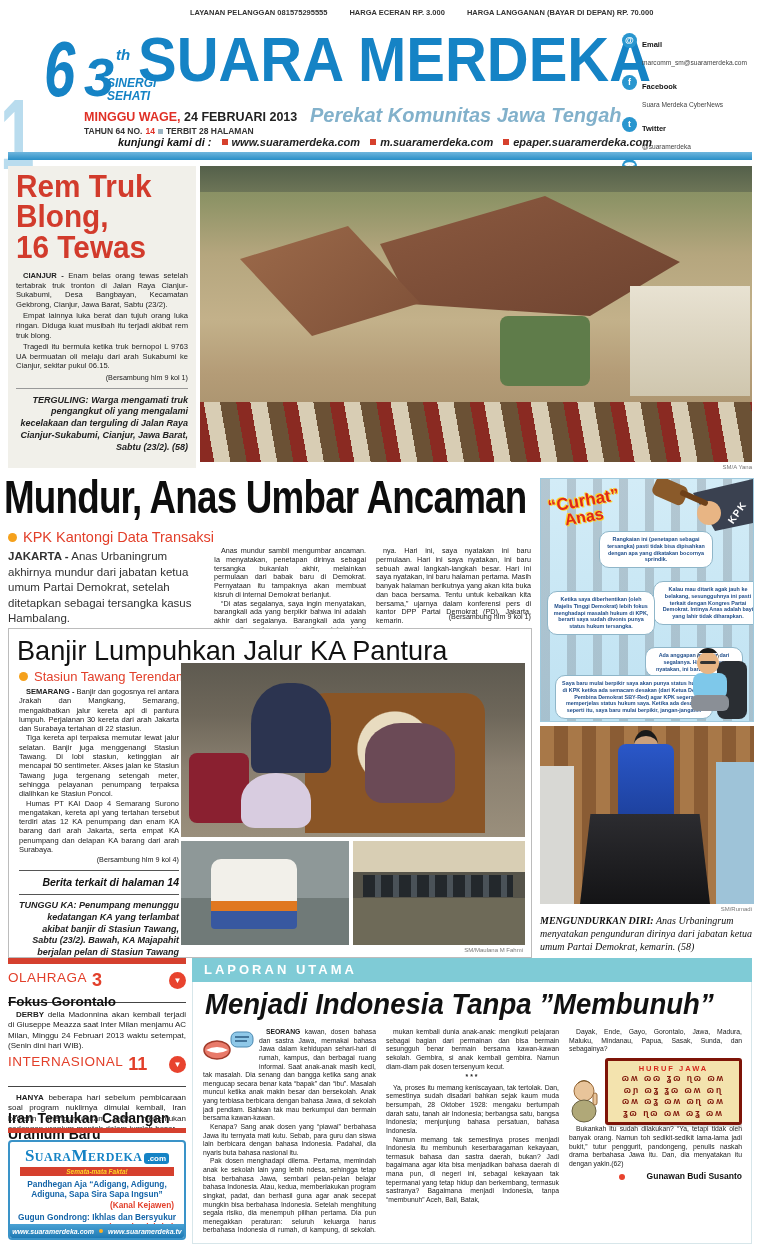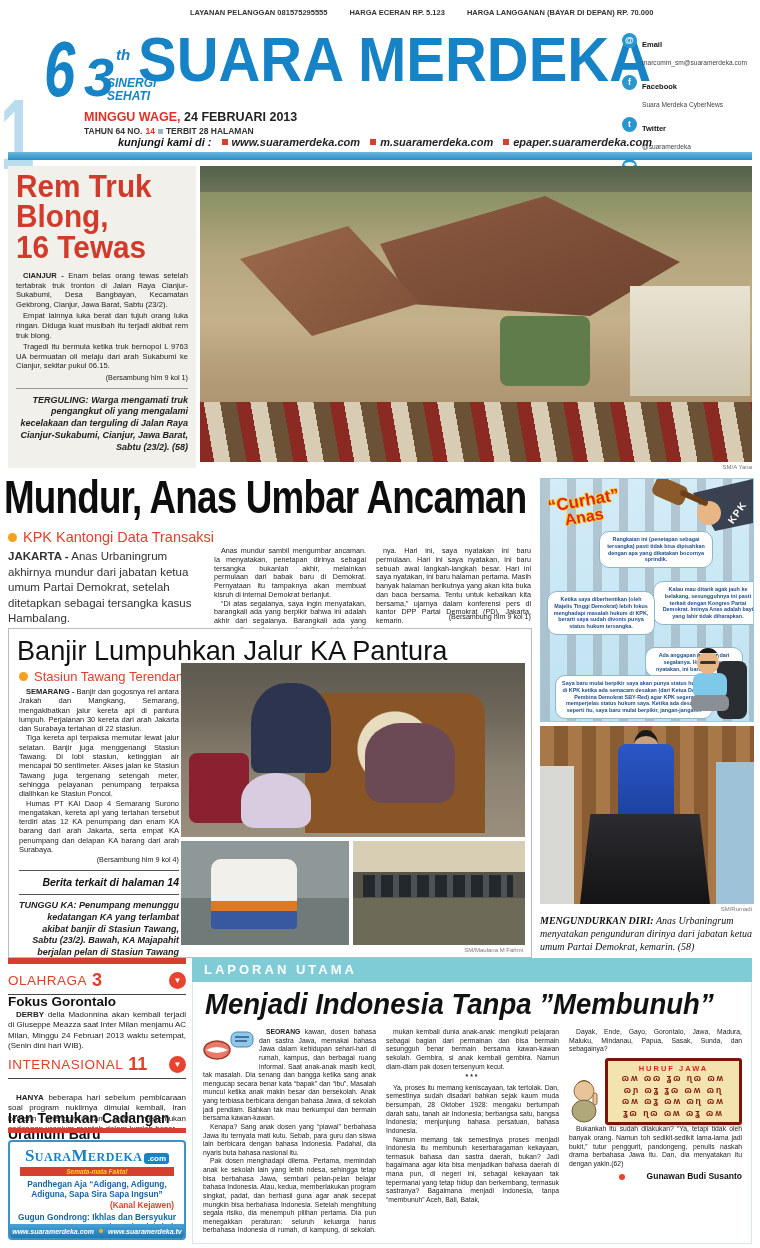--- a/index.html
+++ b/index.html
@@ -128,21 +128,21 @@
   .fl-photo-b1{position:absolute;left:172px;top:212px;width:168px;height:104px;
       background:linear-gradient(#8e9898 0 55%,#707a78 55% 100%);}
   .fb1-train{position:absolute;left:30px;top:18px;width:86px;height:70px;background:linear-gradient(#f2f0ea 0 60%,#e07820 60% 75%,#3858a0 75% 100%);border-radius:10px 10px 4px 4px;}
   .fl-photo-b2{position:absolute;left:344px;top:212px;width:172px;height:104px;
       background:linear-gradient(#d8ceb4 0 30%,#56544a 30% 55%,#6e6a58 55% 100%);}
   .fb2-seats{position:absolute;left:10px;top:34px;width:150px;height:22px;background:repeating-linear-gradient(90deg,#23282c 0 12px,#4a5258 12px 18px);}
   .credit-flood{position:absolute;right:8px;top:318px;font-size:6px;color:#777;}
 
   
   .redbar{left:8px;width:178px;height:6px;background:#d5402e;}
-  .sec-head{left:8px;width:178px;display:flex;align-items:center;gap:5px;border-bottom:1.5px solid #444;padding-bottom:3px;}
+  .sec-head{left:8px;width:178px;display:flex;align-items:flex-start;gap:5px;border-bottom:1.5px solid #444;padding-bottom:11px;}
   .sec-name{font-size:13.5px;color:#e23f2a;letter-spacing:0.5px;}
   .sec-page{font-size:18px;color:#e23f2a;font-weight:bold;}
   .sec-arrow{margin-left:auto;width:17px;height:17px;border-radius:50%;background:#e8432e;color:#fff;
              font-size:8px;text-align:center;line-height:17px;align-self:center;}
   .tz-head{left:8px;width:178px;font-size:13.5px;font-weight:bold;color:#111;}
   .tz-body{left:8px;width:178px;font-size:8px;line-height:1.3;color:#222;}
   .tz-body p{margin:0;text-indent:8px;}
 
   .promo{left:8px;top:1140px;width:178px;height:100px;border:2px solid #3a93c8;border-radius:4px;box-sizing:border-box;background:#fff;}
   .promo-logo{display:flex;justify-content:center;align-items:baseline;gap:2px;margin-top:4px;}
@@ -176,21 +176,21 @@
   .lu-byline .odot{width:6px;height:6px;background:#e8432e;}
   .lu-byline span{font-size:8.5px;font-weight:bold;color:#111;}
 </style>
 </head>
 <body>
 
 <div class="page">
 
   <div class="abs topbar">
     <span>LAYANAN PELANGGAN 081575295555</span>
-    <span>HARGA ECERAN RP. 5.123</span>
+    <span>HARGA ECERAN RP. 3.000</span>
     <span>HARGA LANGGANAN (BAYAR DI DEPAN) RP. 70.000</span>
   </div>
 
   <div class="abs pagenum">1</div>
 
   <div class="abs badge">
     <div class="six">6</div>
     <div class="three">3</div>
     <div class="sup">th</div>
     <div class="l1">SINERGI</div>
@@ -203,20 +203,21 @@
     <div class="row1"><span class="red">MINGGU WAGE,</span>
       <span>24 FEBRUARI 2013</span></div>
     <div class="row2">
       <span>TAHUN 64 NO.</span>
       <span class="red">14</span>
       <span class="sq"></span>
       <span>TERBIT 28 HALAMAN</span>
     </div>
   </div>
 
+  <div class="abs tagline">Perekat Komunitas Jawa Tengah</div>
 
   <div class="abs contacts">
     <div class="contact">
       <span class="cicon">@</span>
       <span><span class="clabel">Email</span><br>
       <span class="cvalue">marcomm_sm@suaramerdeka.com</span></span>
     </div>
     <div class="contact">
       <span class="cicon">f</span>
       <span><span class="clabel">Facebook</span><br>

